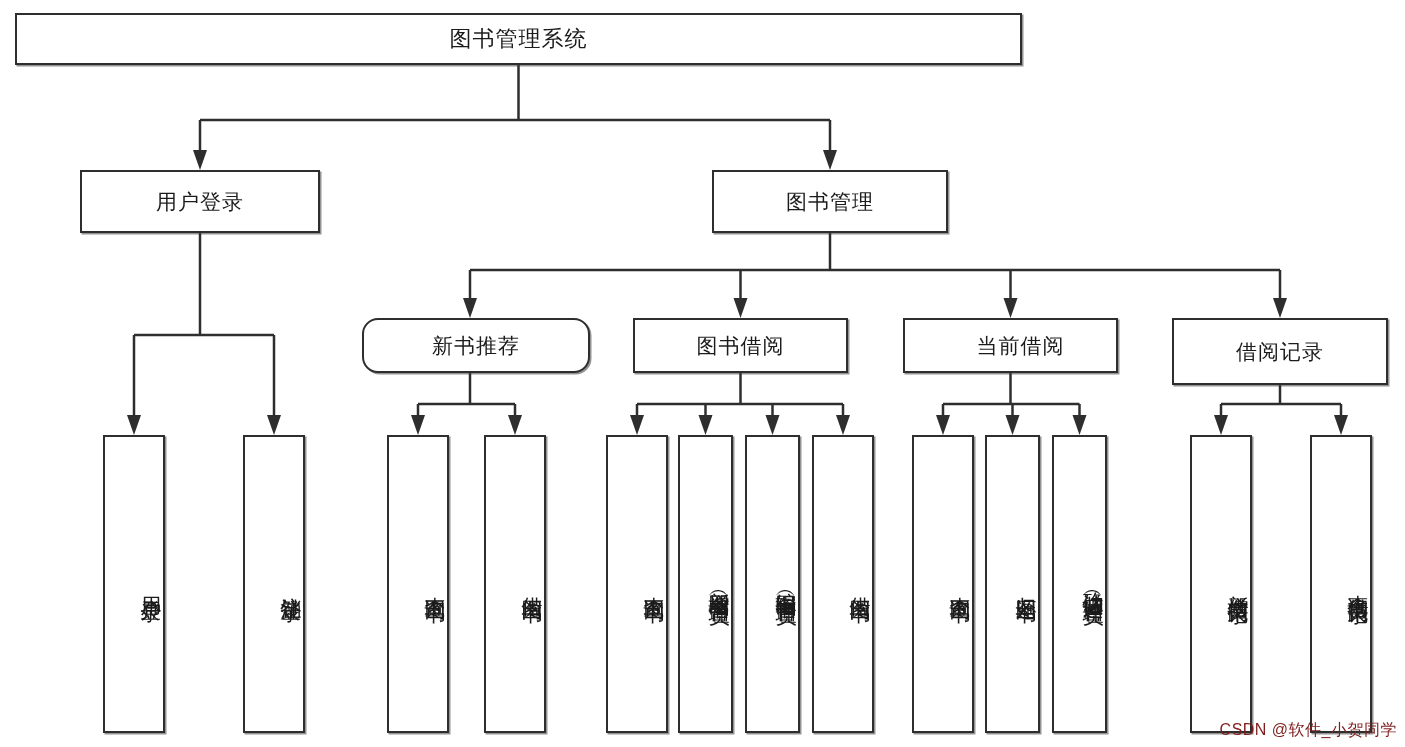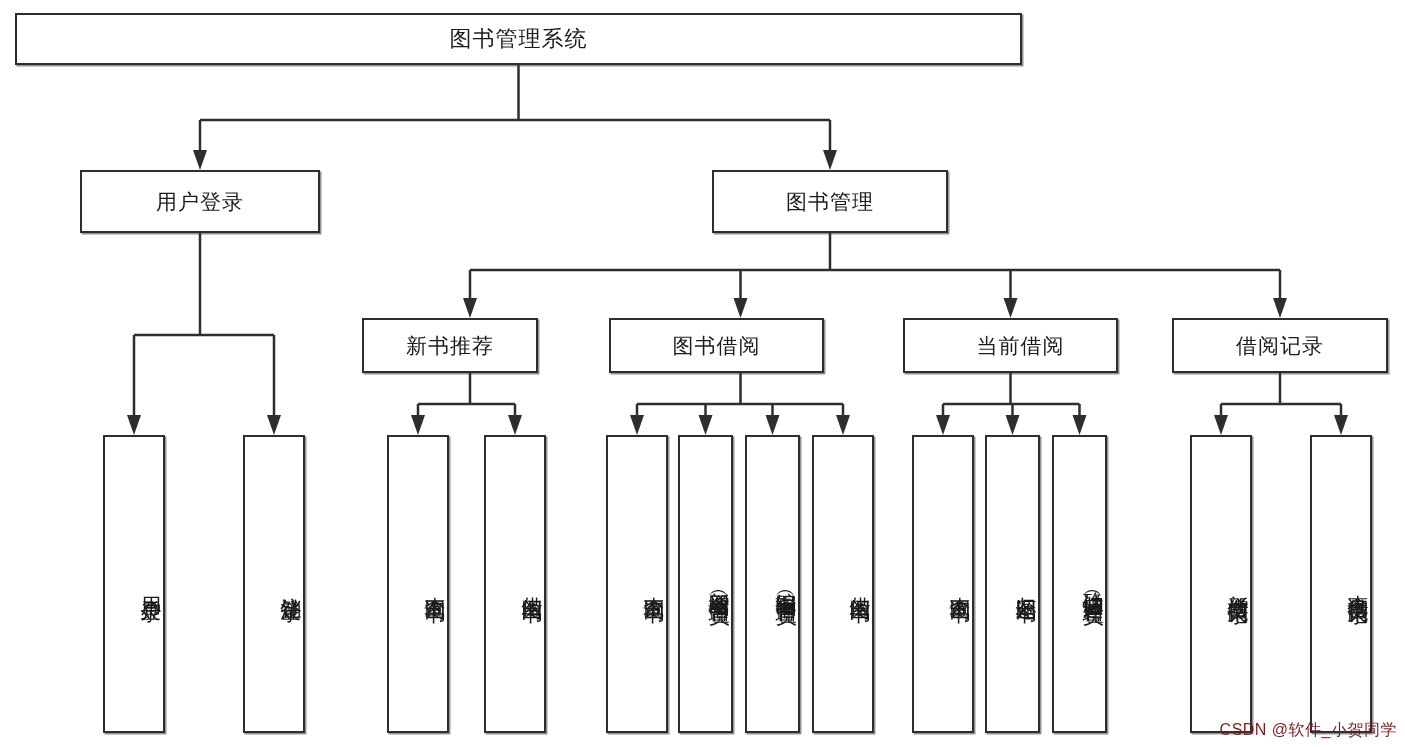--- a/index.html
+++ b/index.html
@@ -130,30 +130,30 @@
   <div id="nodes">
       <div class="node node-root node-h" style="left: 15px; top: 13px; width: 1007px; height: 52px;">
         <span>图书管理系统</span>
       </div>
       <div class="node node-h" style="left: 80px; top: 170px; width: 240px; height: 63px;">
         <span>用户登录</span>
       </div>
       <div class="node node-h" style="left: 712px; top: 170px; width: 236px; height: 63px;">
         <span>图书管理</span>
       </div>
-      <div class="node node-h" style="left: 362px; top: 318px; width: 176px; height: 55px;">
+      <div class="node node-h" style="left: 362px; top: 318px; width: 228px; height: 55px; border-radius: 16px;">
         <span>新书推荐</span>
       </div>
-      <div class="node node-h" style="left: 609px; top: 318px; width: 215px; height: 55px;">
+      <div class="node node-h" style="left: 633px; top: 318px; width: 215px; height: 55px;">
         <span>图书借阅</span>
       </div>
       <div class="node node-h" style="left: 903px; top: 318px; width: 215px; height: 55px; padding-left: 20px;">
         <span>当前借阅</span>
       </div>
-      <div class="node node-h" style="left: 1172px; top: 318px; width: 216px; height: 55px; justify-content: center;">
+      <div class="node node-h" style="left: 1172px; top: 318px; width: 216px; height: 67px; justify-content: center;">
         <span>借阅记录</span>
       </div>
       <div class="node node-v" style="left: 103px; top: 435px; width: 62px; height: 298px;">
         <span>用户登录</span>
       </div>
       <div class="node node-v" style="left: 243px; top: 435px; width: 62px; height: 298px;">
         <span>注销登录</span>
       </div>
       <div class="node node-v" style="left: 387px; top: 435px; width: 62px; height: 298px;">
         <span>查询图书</span>

